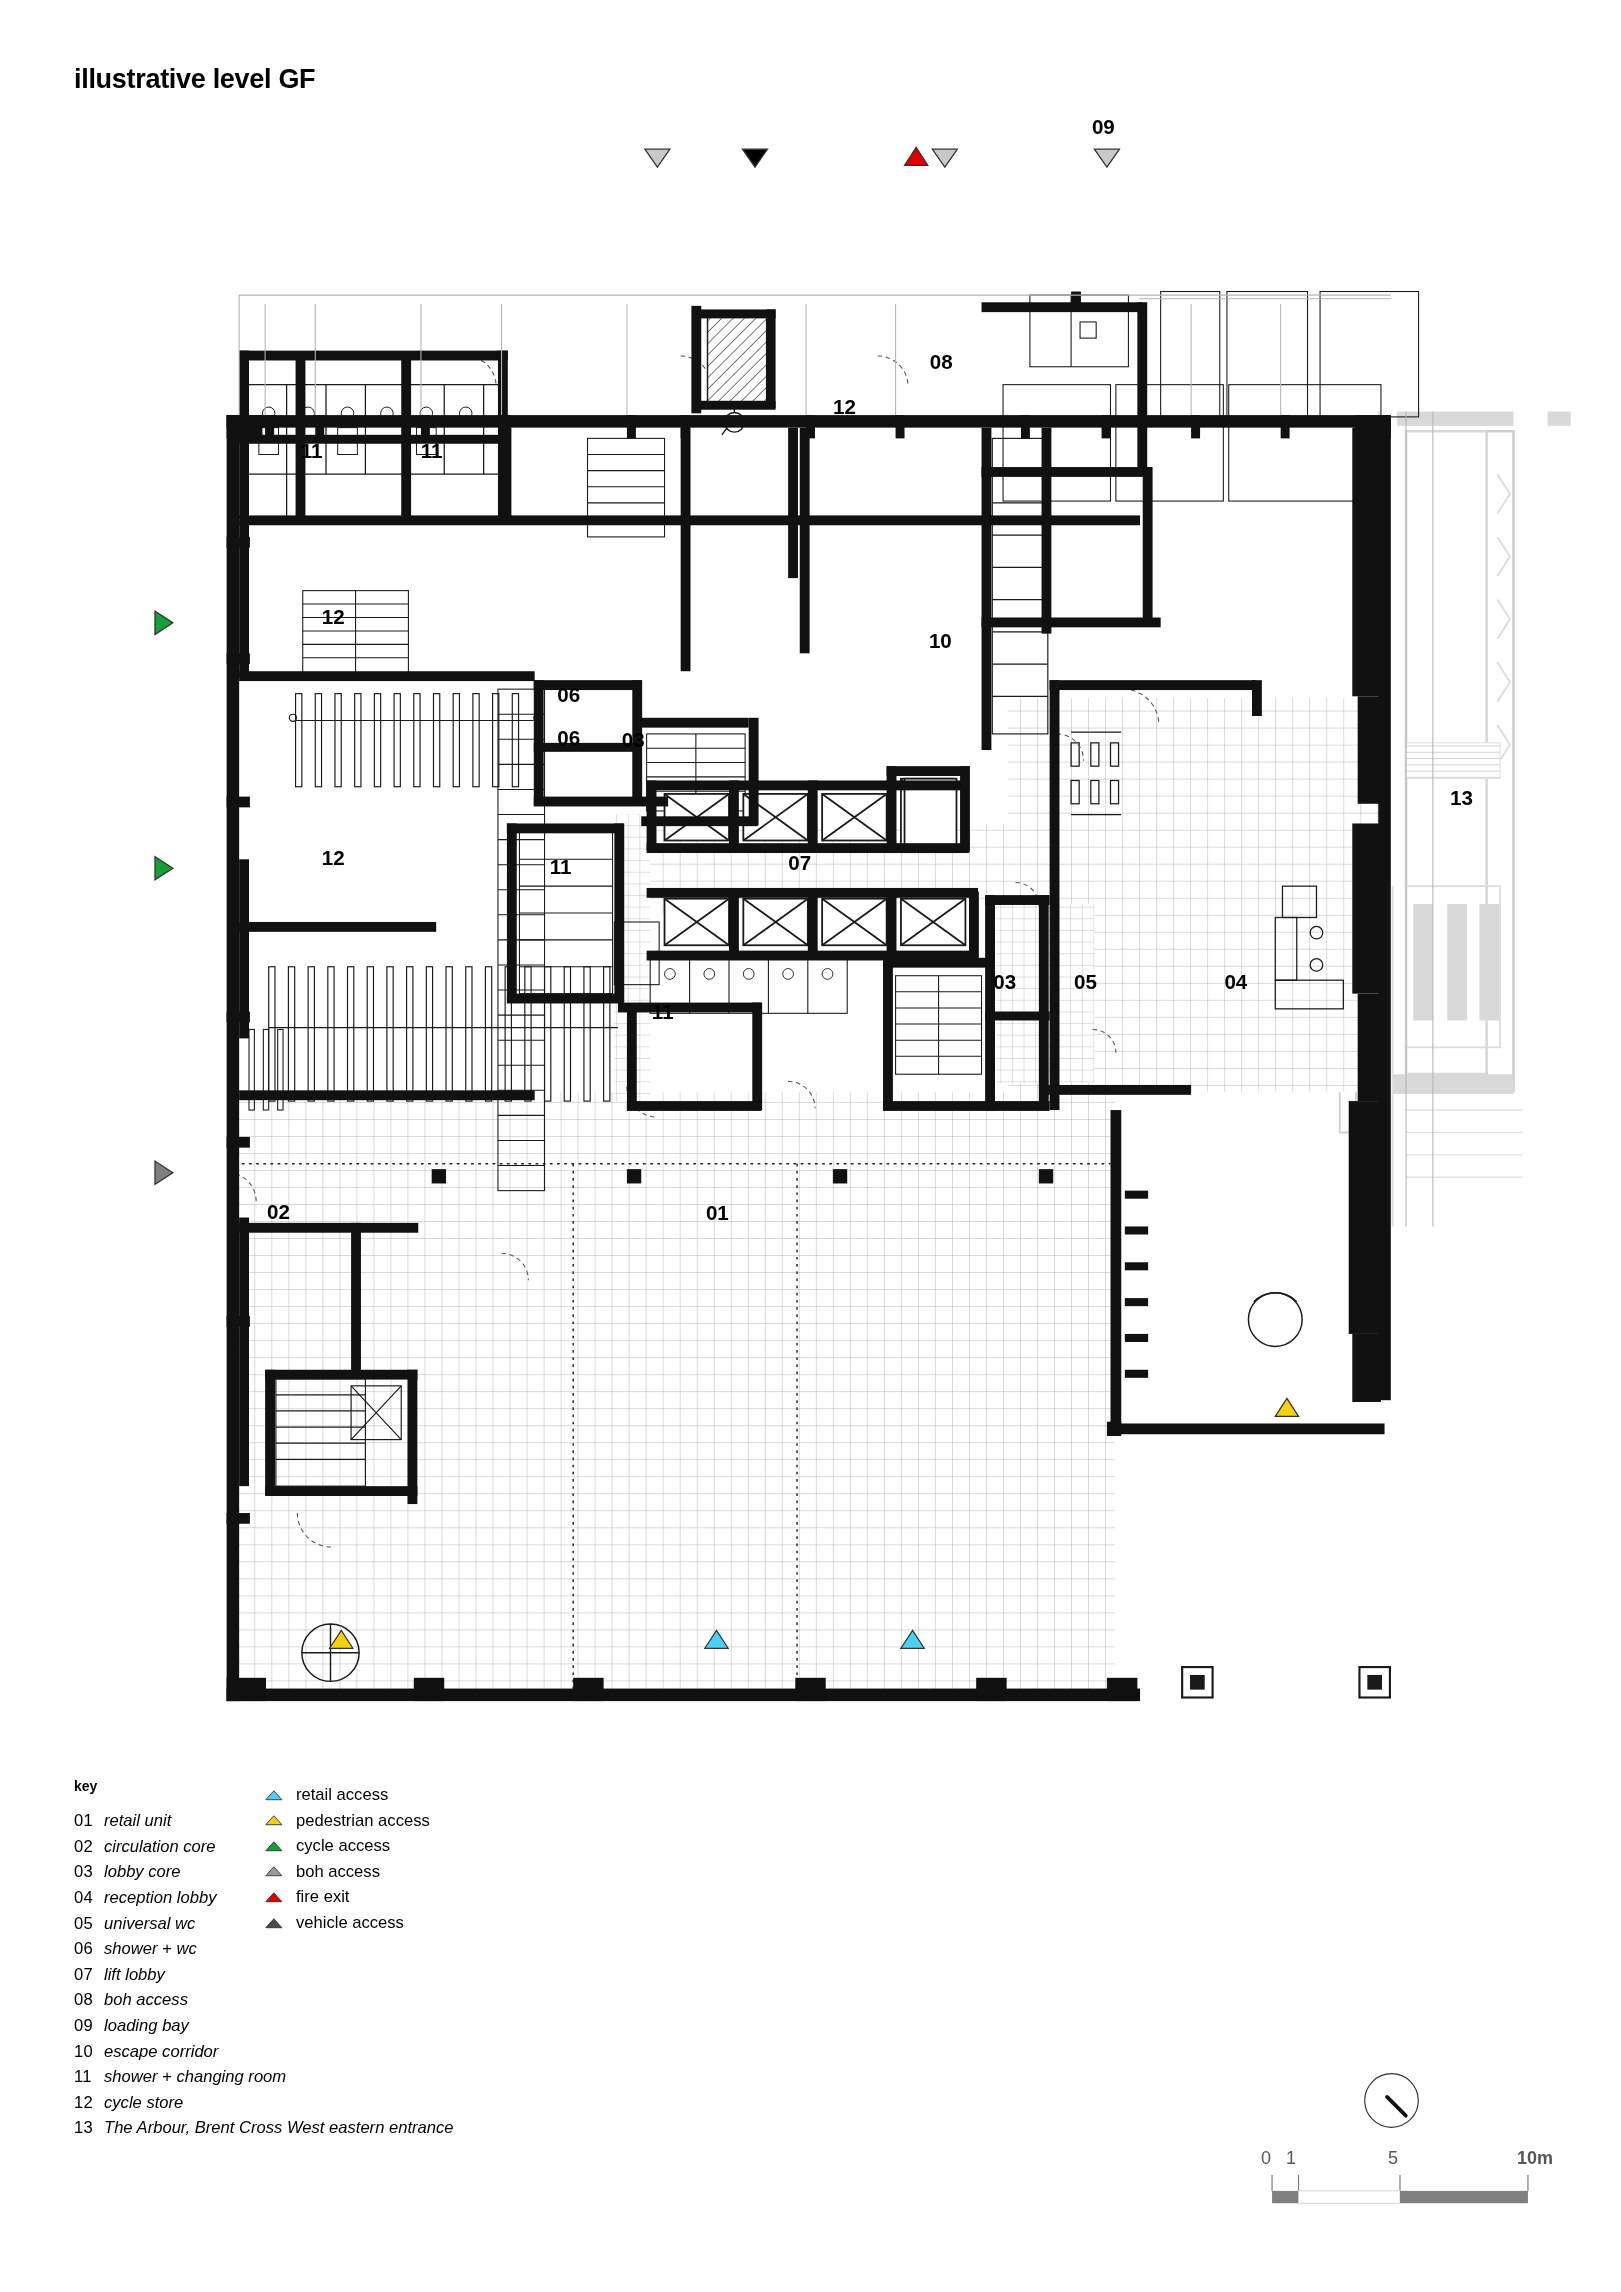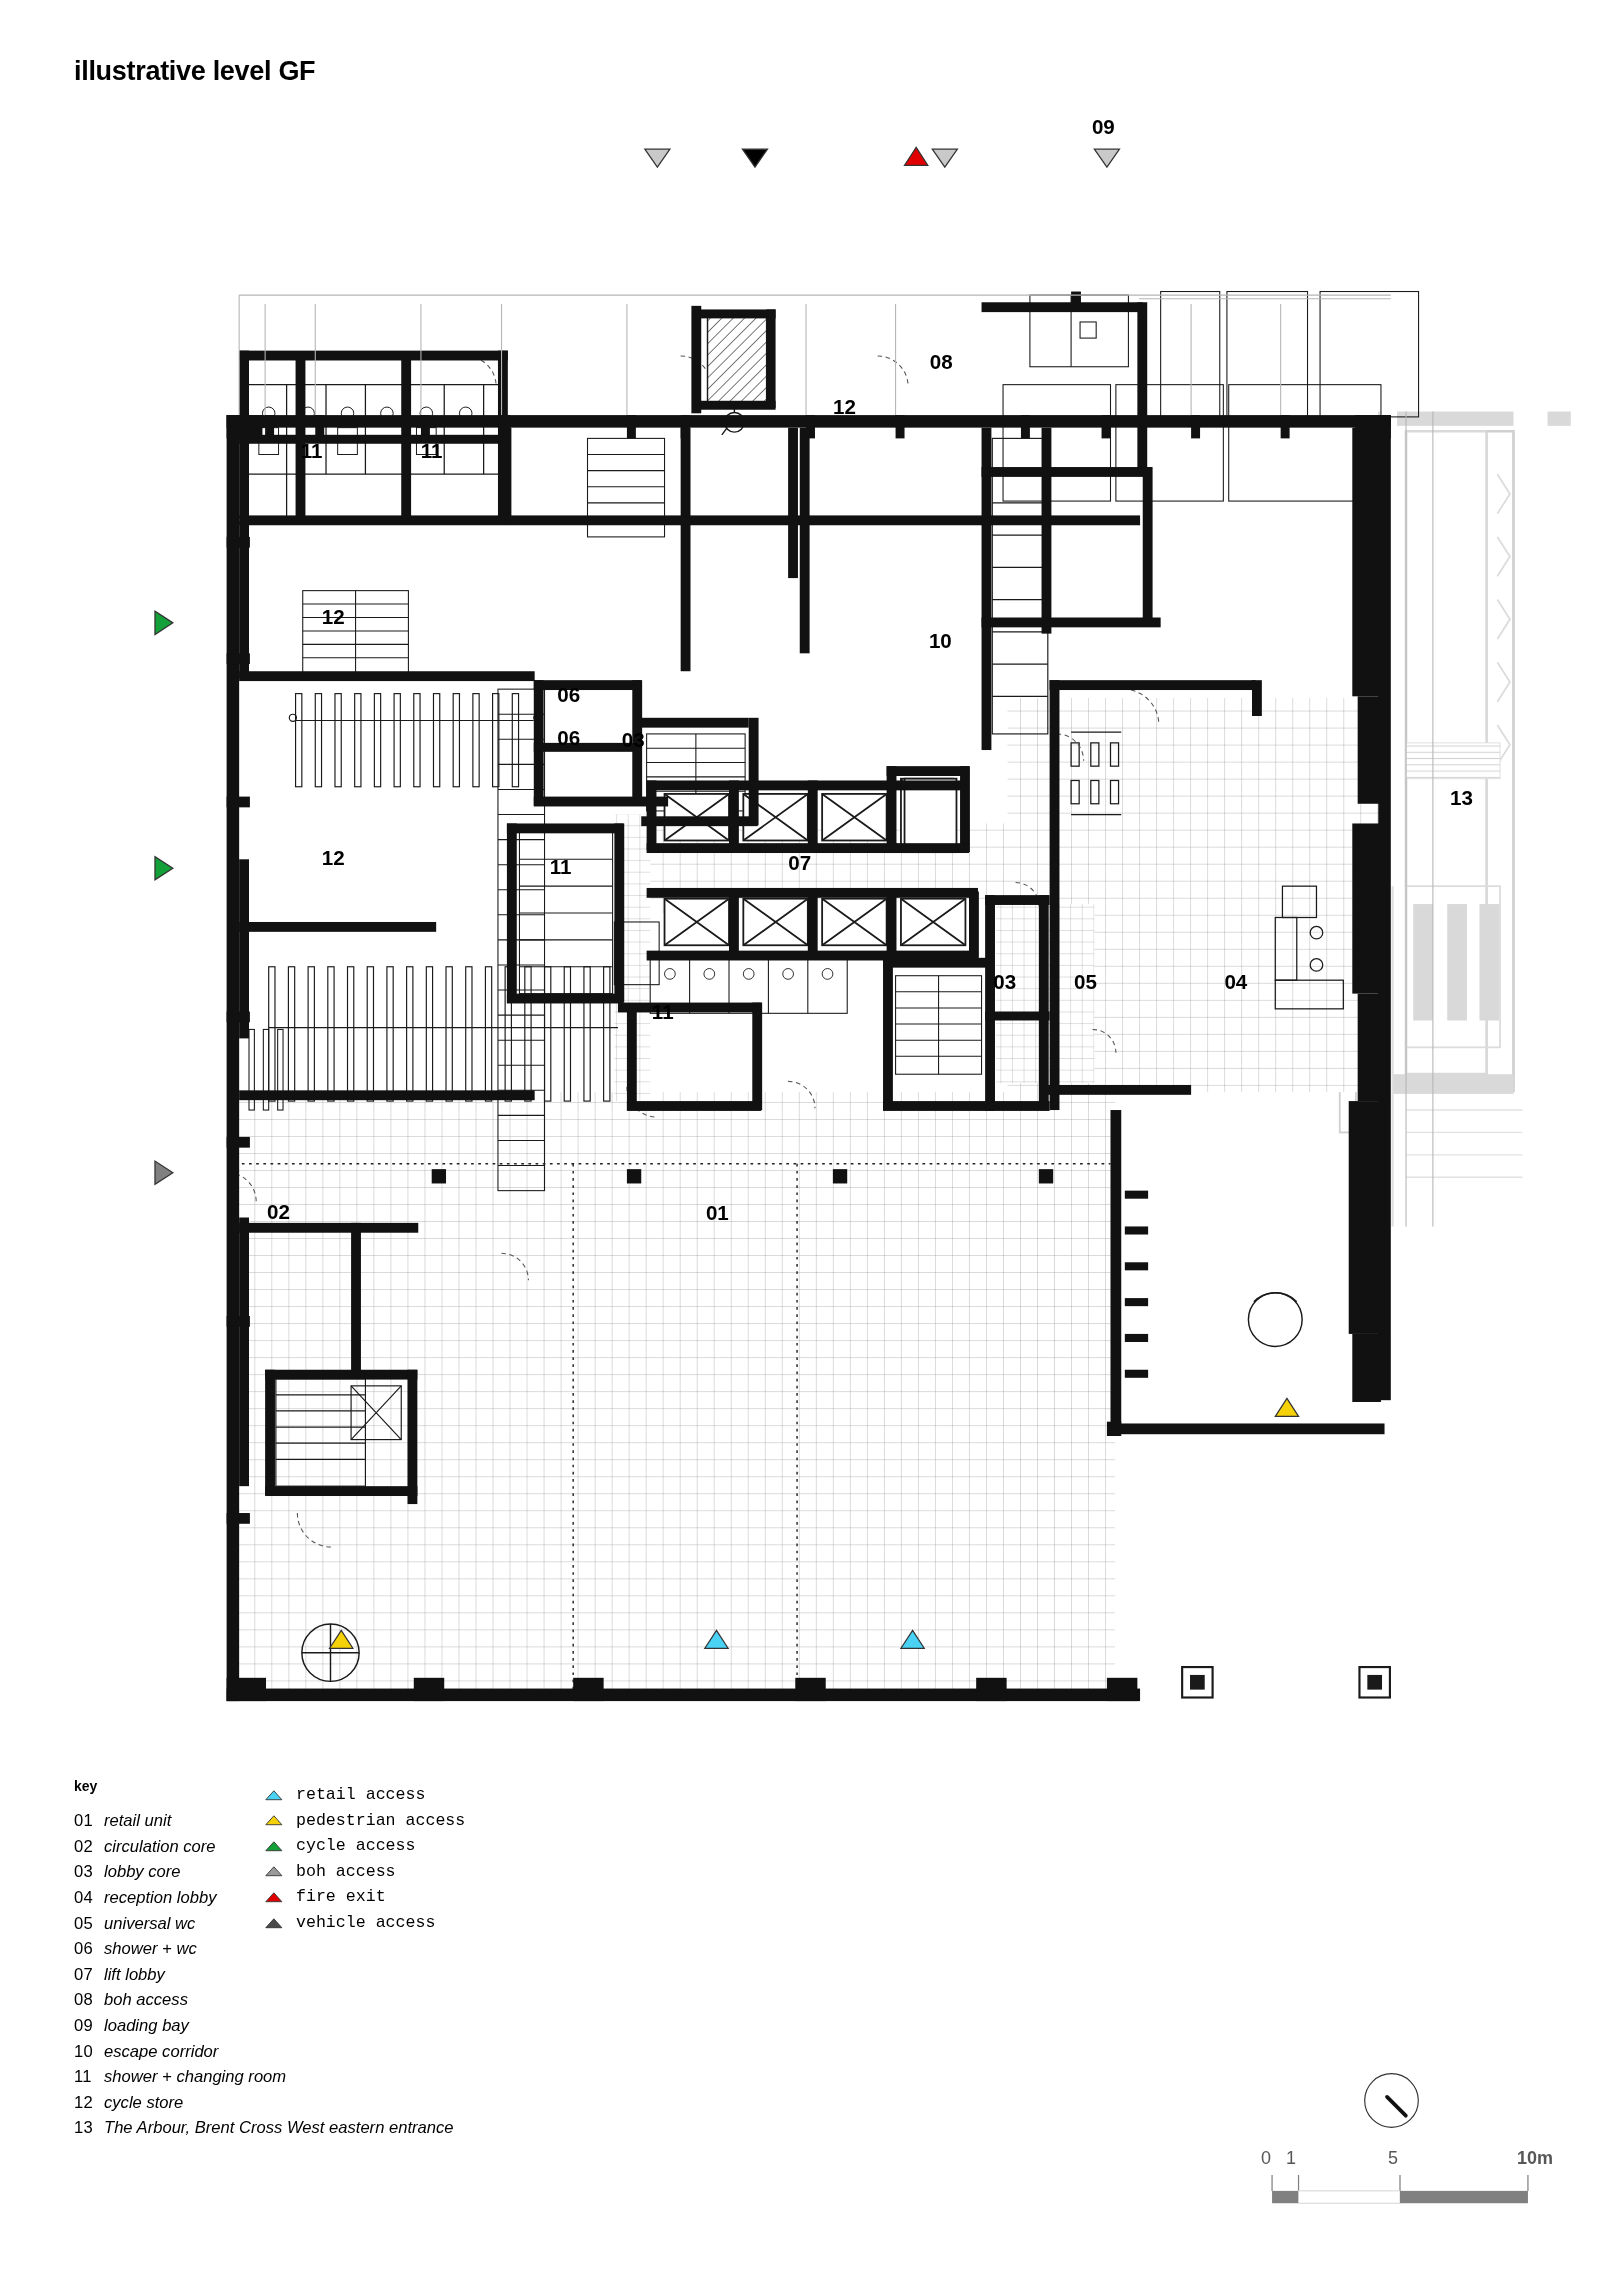--- a/index.html
+++ b/index.html
@@ -9,21 +9,21 @@
   }
   body {
     width: 1621px; height: 2293px;
     position: relative;
     font-family: "Liberation Sans", sans-serif;
     color: #000000;
     overflow: hidden;
   }
   #page-title {
     position: absolute;
-    left: 74px; top: 56px;
+    left: 74px; top: 64px;
     font-size: 27px;
     font-weight: bold;
     letter-spacing: -0.3px;
   }
   #plan-stage {
     position: absolute;
     left: 0; top: 116px;
     width: 1621px; height: 1603px;
   }
   #plan-svg { display: block; }
@@ -47,21 +47,20 @@
     flex: none;
     letter-spacing: 0.2px;
   }
   .num-row .lbl { white-space: nowrap; font-style: italic; }
 
   #access-list {
     position: absolute;
     left: 260px; top: 1782px;
     font-size: 16.6px;
     line-height: 25.6px;
-    font-family: Liberation Mono, monospace;
   }
   .acc-row {
     display: flex;
     align-items: center;
     height: 25.6px;
   }
   .acc-sym {
     width: 27px; flex: none;
     display: flex; justify-content: center; align-items: center;
   }

